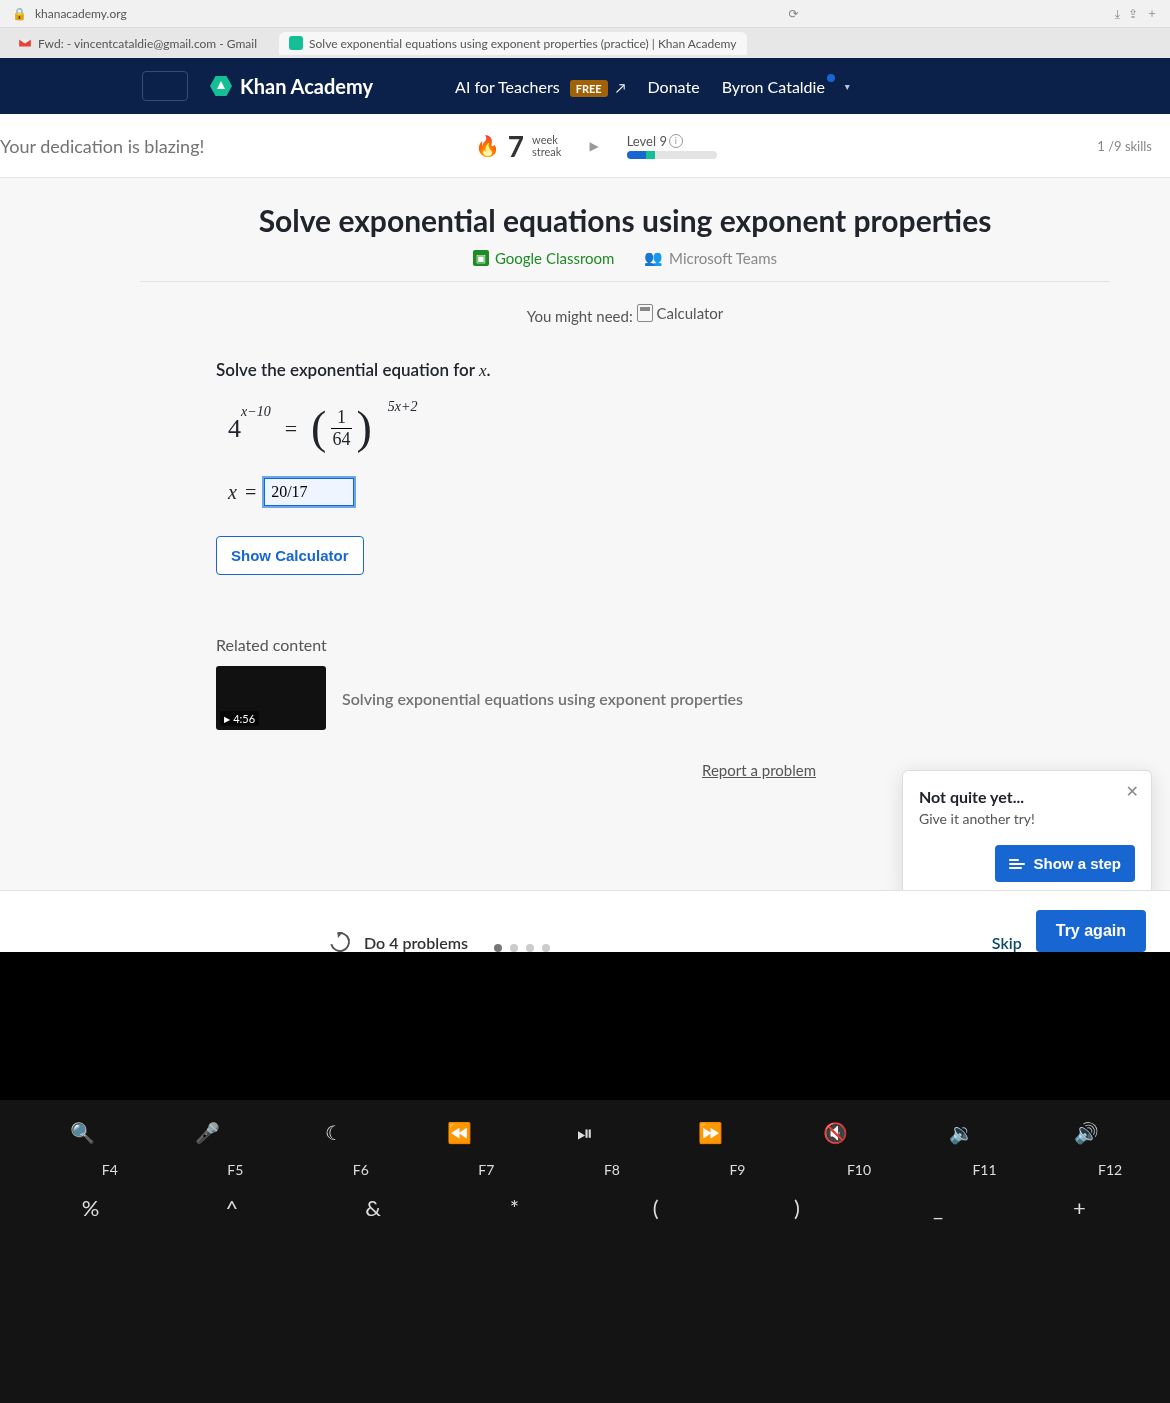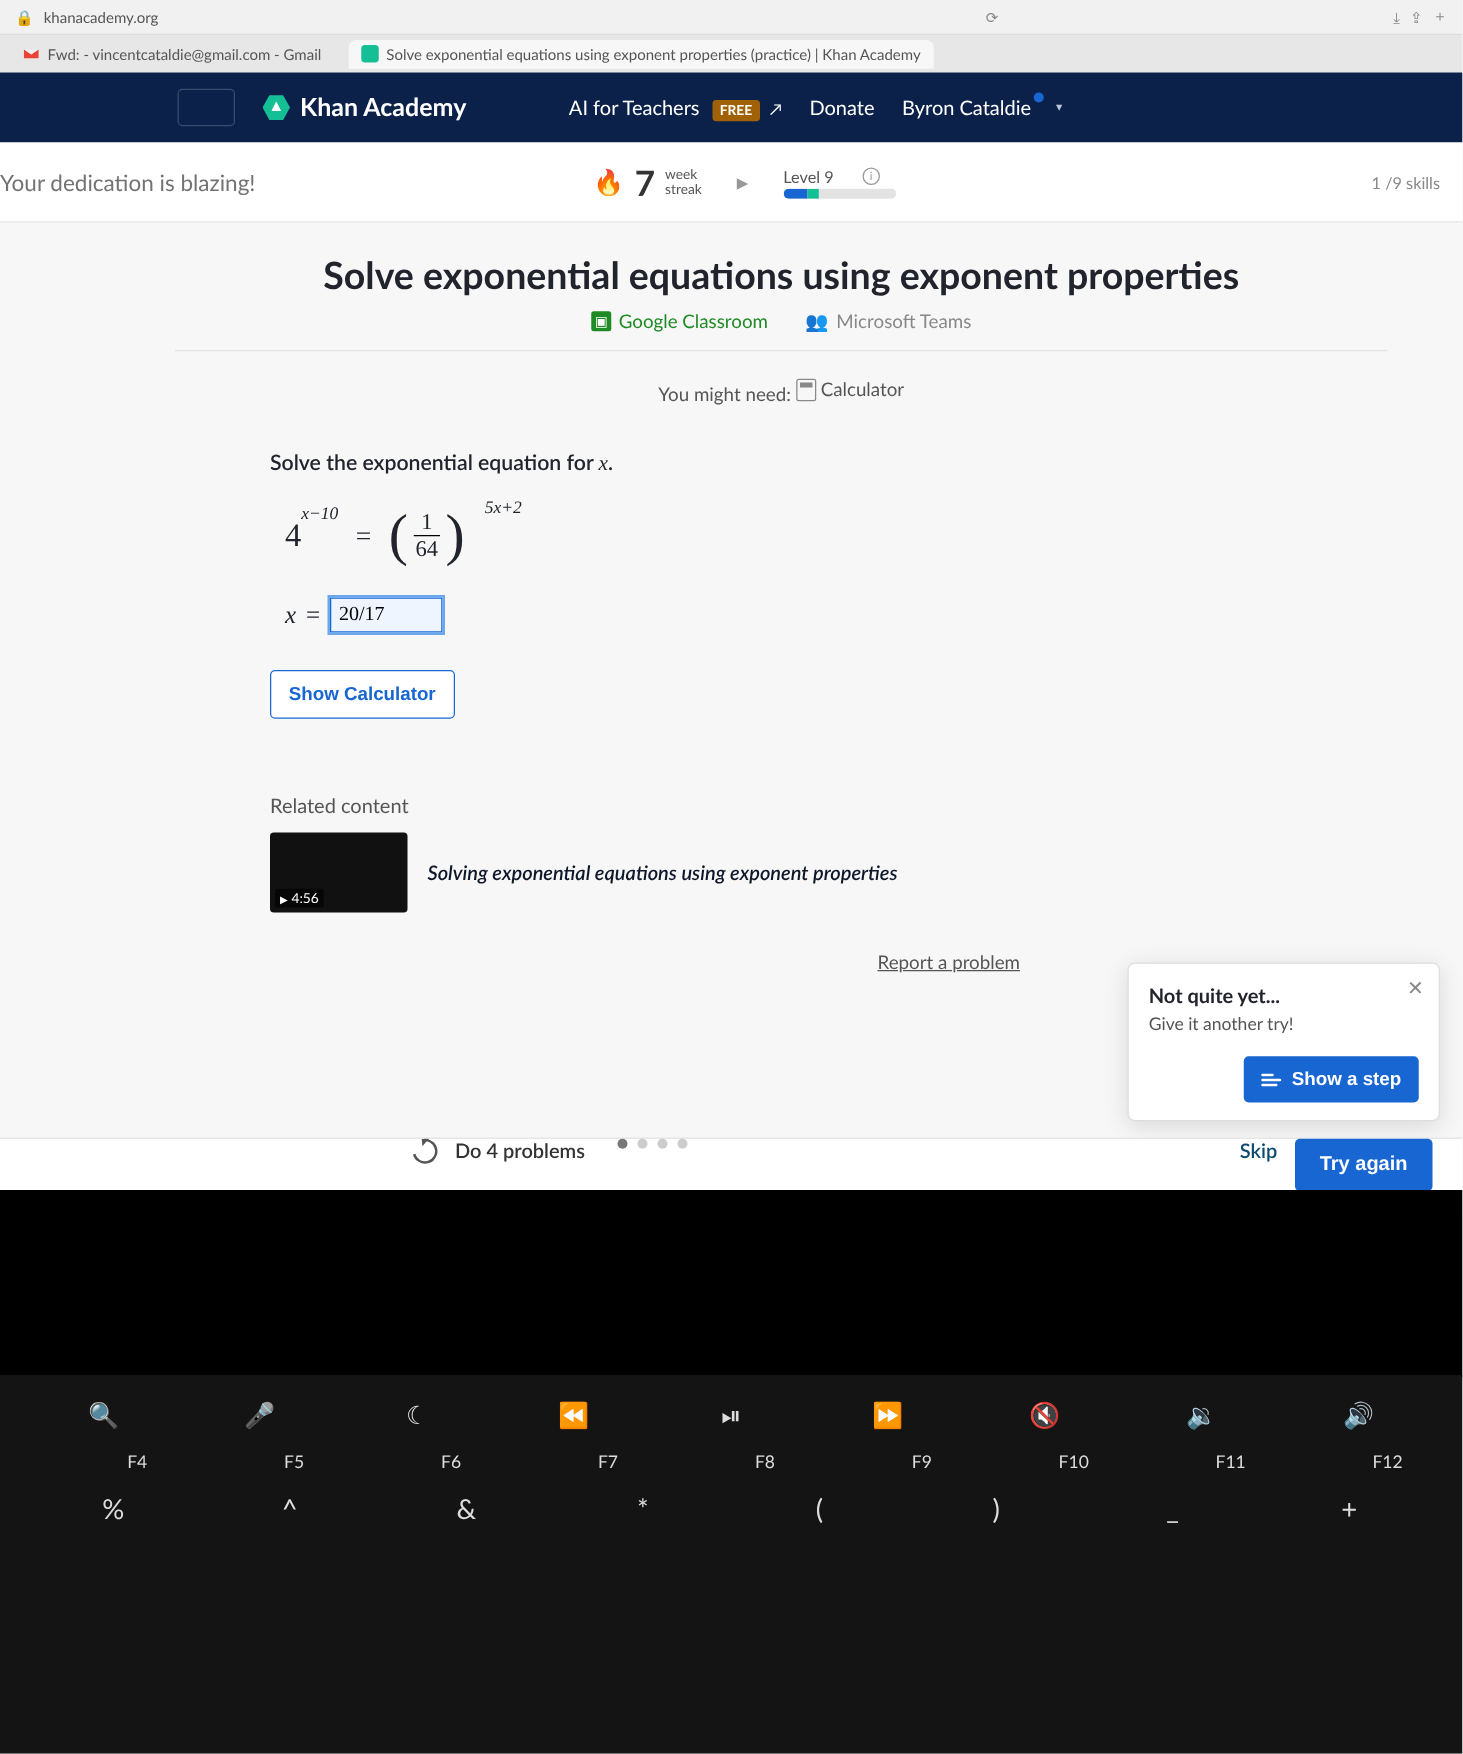--- a/index.html
+++ b/index.html
@@ -77,21 +77,21 @@
     border-bottom:1px solid #e6e6e6;
   }
   .streak-bar .dedication { font-size:18px; color:#737373; padding-left:0;}
   .streak-center { flex:1; display:flex; justify-content:center; align-items:center; gap:28px;}
   .streak-pill { display:flex; align-items:center; gap:8px;}
   .flame { color:#ff7a00; font-size:20px;}
   .streak-num { font-size:28px; font-weight:700; color:#333;}
   .streak-lbl { font-size:11px; line-height:1.05; color:#555;}
   .tri-play { color:#999; font-size:12px;}
   .level-wrap { display:flex; flex-direction:column; gap:2px;}
-  .level-row { display:flex; align-items:center; gap:23px; font-size:13px; color:#555;}
+  .level-row { display:flex; align-items:center; gap:2px; font-size:13px; color:#555;}
   .info-circle { width:14px; height:14px; border:1px solid #999; border-radius:50%; display:inline-flex; align-items:center; justify-content:center; font-size:9px; color:#999;}
   .prog-bar { width:90px; height:8px; border-radius:4px; background:#e3e3e3; position:relative; overflow:hidden;}
   .prog-bar .seg1{ position:absolute; left:0; top:0; bottom:0; width:22%; background:#1866d2;}
   .prog-bar .seg2{ position:absolute; left:22%; top:0; bottom:0; width:10%; background:#14bf96;}
   .skills-count { font-size:13px; color:#888; margin-left:110px;}
   
   .main {
     padding: 24px 60px 0 140px;
   }
   .page-title { font-size:30px; font-weight:700; text-align:center; margin-bottom:10px;}
@@ -125,21 +125,21 @@
   .answer-row .xi { font-style:italic;}
   .answer-input { width:90px; height:28px; border:1px solid #1866d2; background:#eef5ff; outline:2px solid #6aa7ef; font-family:"Times New Roman",serif; font-size:16px; padding:2px 6px;}
   .show-calc-btn { border:1px solid #1866d2; color:#1866d2; background:#fff; padding:10px 14px; font-size:15px; font-weight:600; border-radius:4px; cursor:pointer;}
   
   .related { margin-top:60px;}
   .related-h { font-size:16px; color:#555; margin-bottom:12px;}
   .related-item { display:flex; align-items:center; gap:16px;}
   .thumb { width:110px; height:64px; background:#111; border-radius:3px; position:relative; display:flex; align-items:flex-end;}
   .thumb .dur { position:absolute; bottom:4px; left:4px; background:rgba(0,0,0,.6); color:#fff; font-size:11px; padding:1px 4px; border-radius:2px; display:flex; align-items:center; gap:3px;}
   .dur .tri { font-size:8px;}
-  .related-title { font-size:16px; font-weight:600; color:#0f172a;font-style:italic;}
+  .related-title { font-size:16px; font-weight:600; color:#737373;}
   
   .report-row { text-align:right; margin:30px 80px 0 0;}
   .report-link { font-size:15px; color:#555; text-decoration:underline;}
   
   .feedback {
     position:absolute;
     right:18px;
     top:770px;
     width:250px;
     background:#fff;
@@ -153,26 +153,26 @@
   .fb-sub { font-size:14px; color:#555; margin-bottom:18px;}
   .show-step-btn { background:#1866d2; color:#fff; border:none; padding:10px 14px; font-size:15px; font-weight:600; border-radius:4px; display:flex; align-items:center; gap:8px; float:right; cursor:pointer;}
   .steps-ico { display:inline-block; width:16px;}
   .steps-ico span{ display:block; height:2px; background:#fff; margin:2px 0; border-radius:1px;}
   .steps-ico span:nth-child(1){width:60%;}
   .steps-ico span:nth-child(2){width:100%;}
   .steps-ico span:nth-child(3){width:80%;}
   
   .bottom-bar {
     position:absolute;
-    top:910px; left:0; right:0;
+    top:890px; left:0; right:0;
     height:62px;
     background:#fff;
     border-top:1px solid #e0e0e0;
     display:flex;
-    align-items:flex-start;
+    align-items:flex-end;
     padding:0 24px 0 330px;
     gap:14px;
   }
   .redo-ico { width:20px; height:20px; border:2px solid #555; border-radius:50%; border-left-color:transparent; transform:rotate(30deg); position:relative;}
   .redo-ico::after{ content:""; position:absolute; top:-3px; left:-3px; border:4px solid transparent; border-right-color:#555; transform:rotate(10deg);}
   .do-n { font-size:16px; font-weight:600; color:#333;}
   .dots { display:flex; gap:8px; margin-left:12px;}
   .dot { width:8px; height:8px; border-radius:50%; background:#ccc;}
   .dot.filled { background:#777;}
   .bottom-bar .grow { flex:1;}

